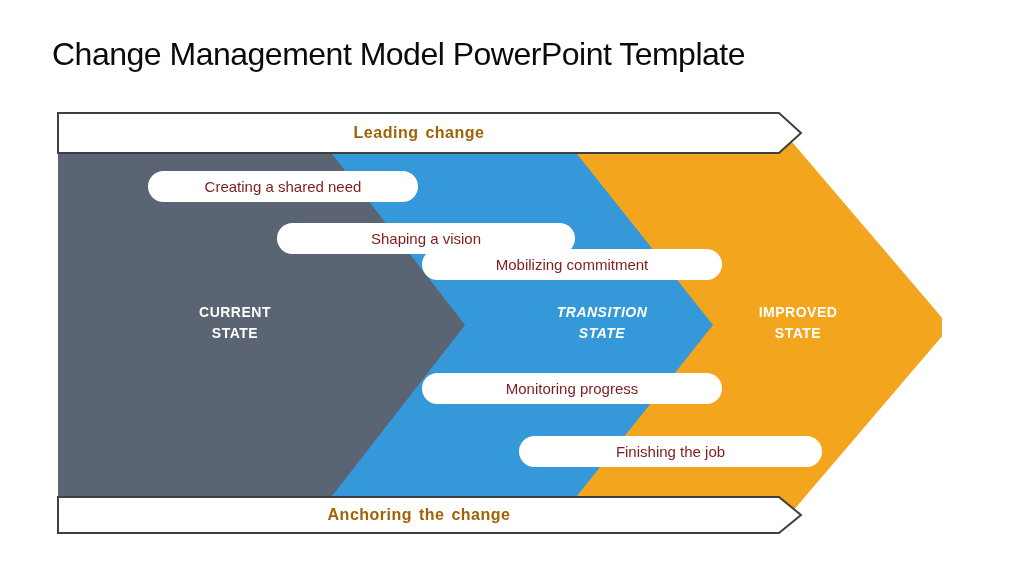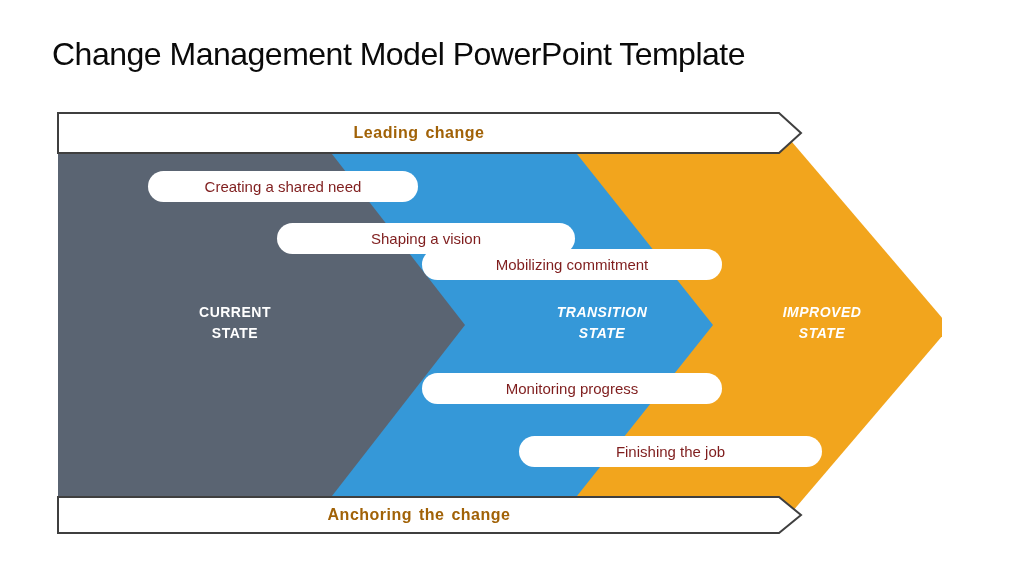--- a/index.html
+++ b/index.html
@@ -47,21 +47,21 @@
   .pill-4{left:422px;top:373px;width:300px;}
   .pill-5{left:519px;top:436px;width:303px;}
   
   .stage-label{
     position:absolute;z-index:5;top:302px;width:180px;height:42px;
     text-align:center;color:#ffffff;font-weight:700;font-size:14px;
     letter-spacing:0.5px;line-height:21px;white-space:pre-line;
   }
   .stage-current{left:145px;}
   .stage-transition{left:512px;font-style:italic;}
-  .stage-improved{left:732px;font-style:italic;}
+  .stage-improved{left:708px;}
 </style>
 </head>
 <body>
 
 <div class="slide">
 
   <h1 class="title">Change Management Model PowerPoint Template</h1>
 
   <div>
 

